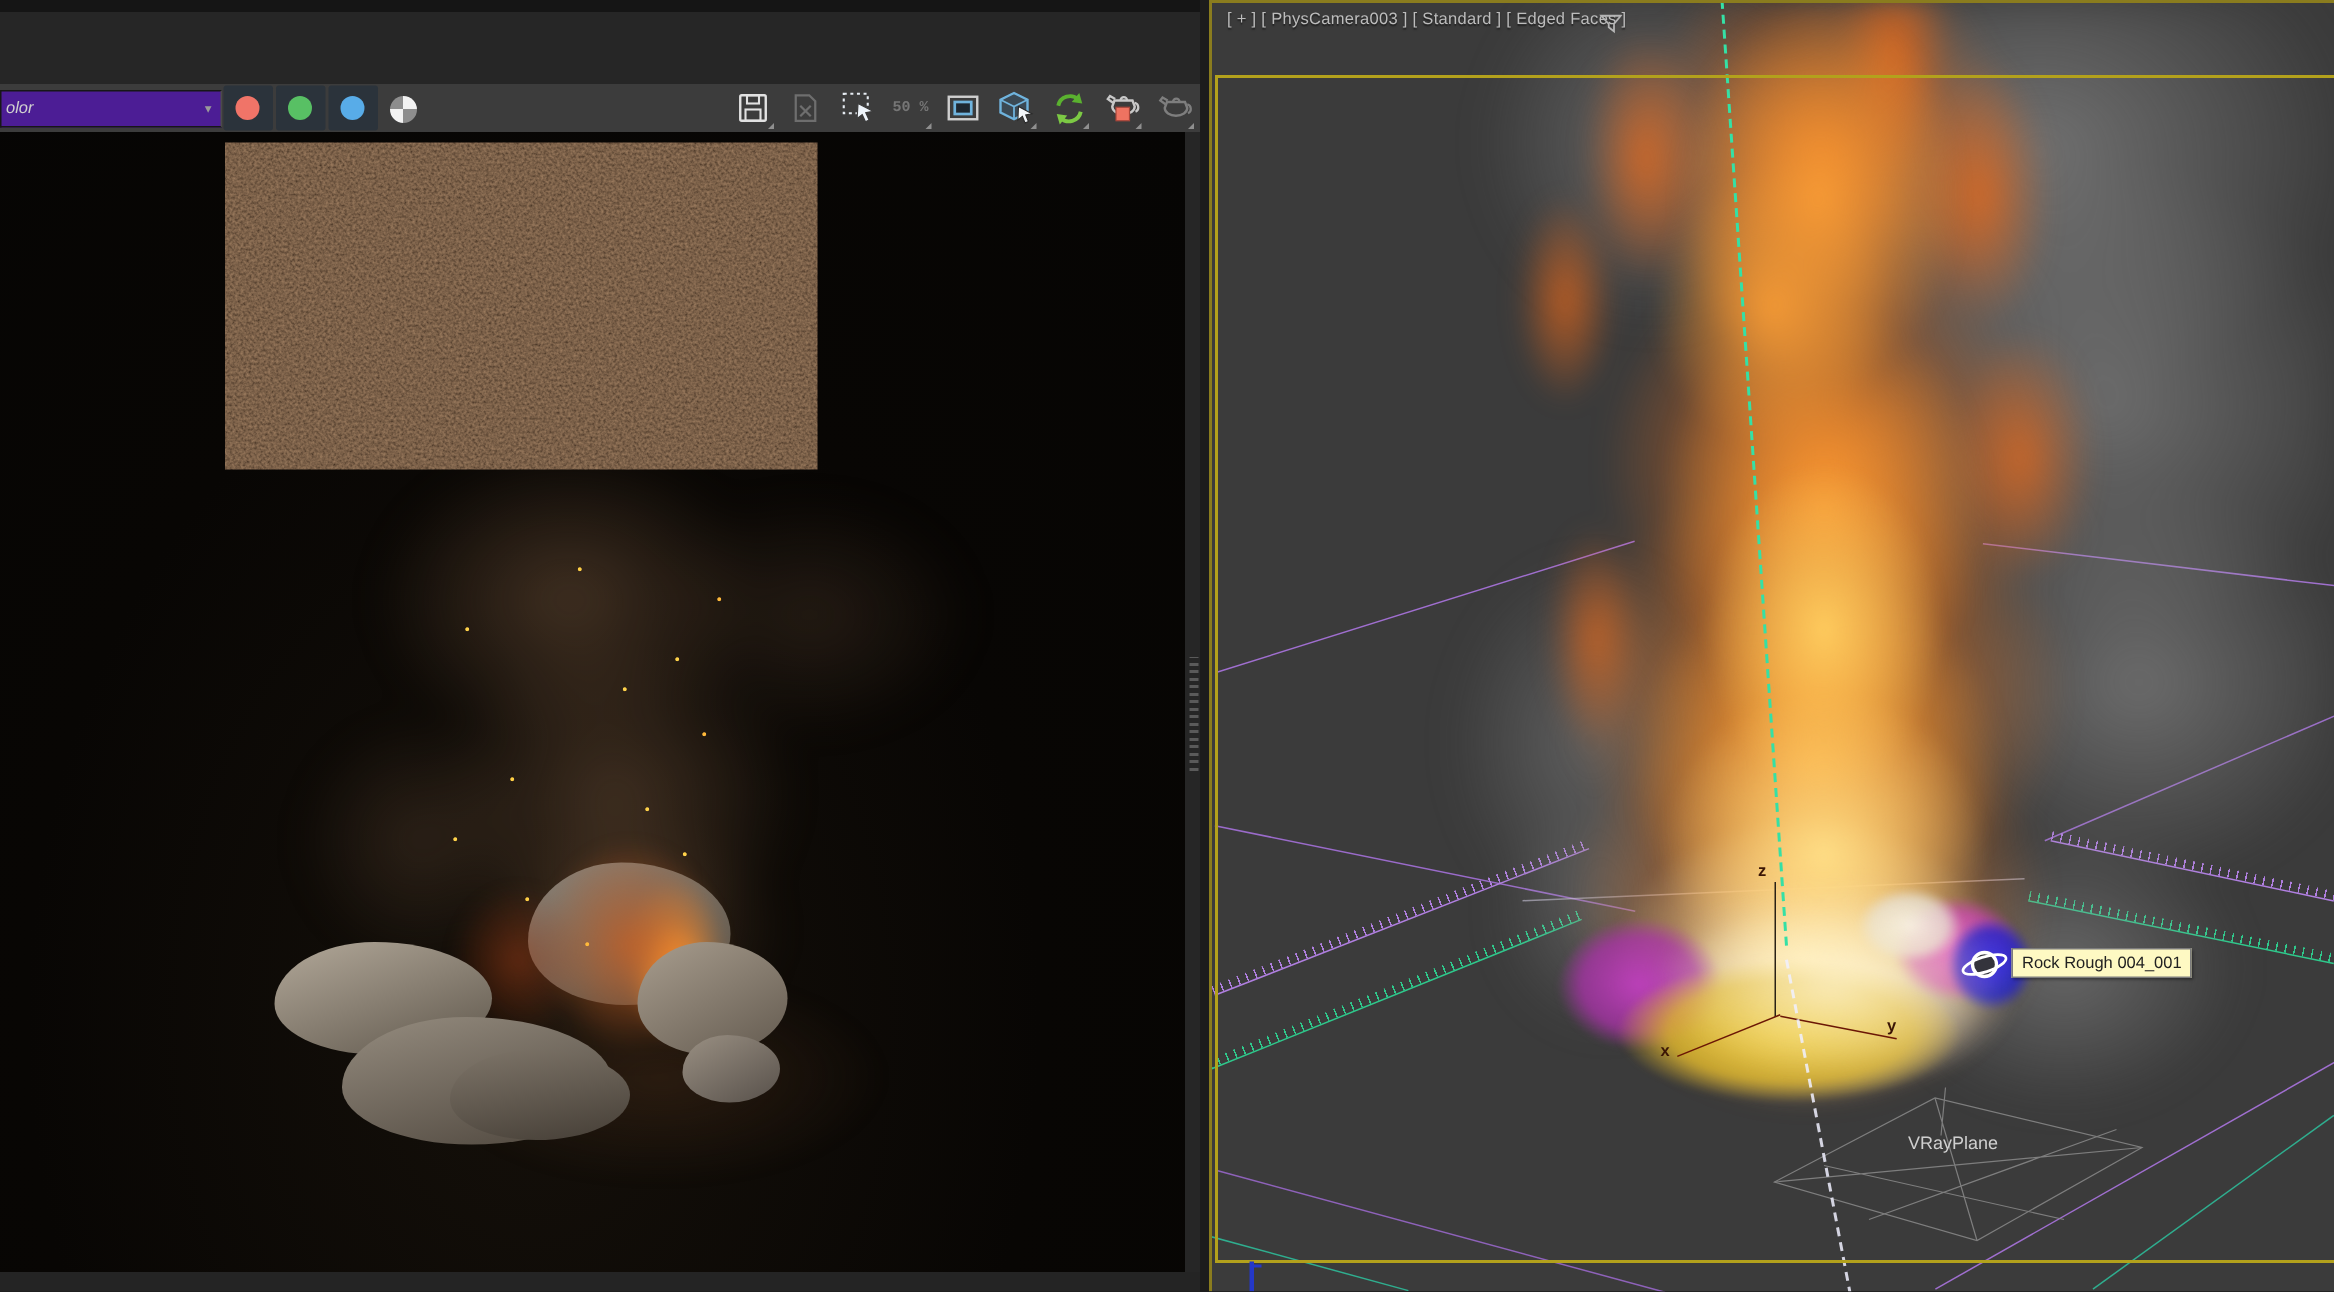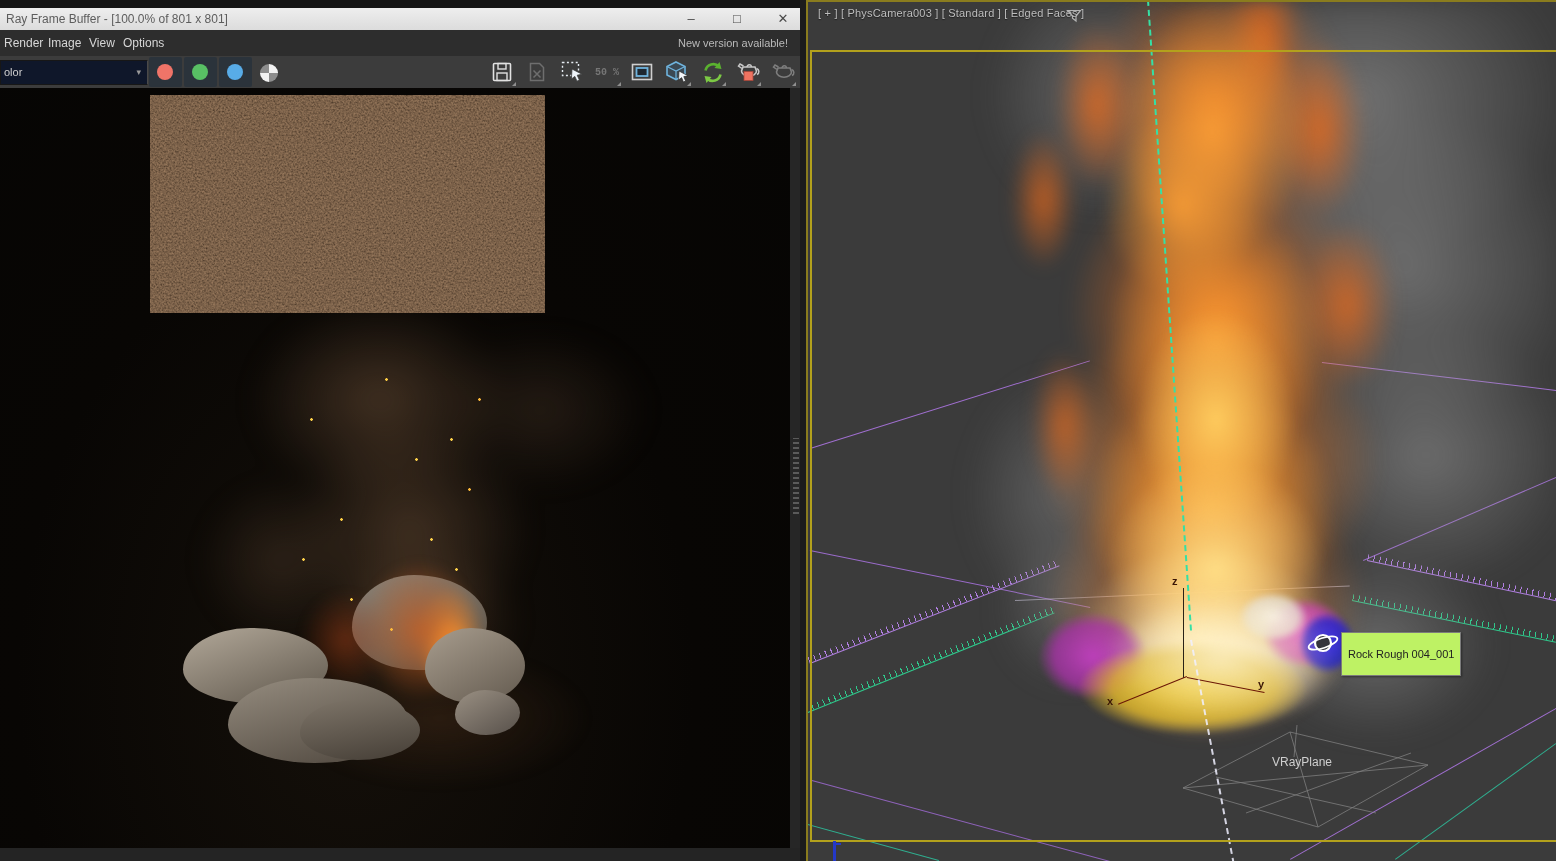--- a/index.html
+++ b/index.html
@@ -9,21 +9,21 @@
   
   #vfb{left:0;top:0;width:800px;height:861px;background:#262626;}
   #vfb-topstrip{left:0;top:0;width:800px;height:8px;background:#151515;}
   #vfb-titlebar{left:0;top:8px;width:800px;height:22px;background:linear-gradient(#eeeeee,#dcdcdc);color:#5d5d5d;font-size:12px;line-height:22px;}
   #vfb-title{left:6px;top:0;}
   .winbtn{top:0;width:30px;height:22px;text-align:center;color:#4a4a4a;font-size:13px;line-height:21px;cursor:default;}
   #vfb-menubar{left:0;top:30px;width:800px;height:26px;background:#2d2d2d;color:#d6d6d6;font-size:12px;line-height:26px;}
   .menuitem{top:0;padding:0 4px;}
   #update-notice{right:12px;top:0;color:#b9b9b9;font-size:11px;}
   #vfb-toolbar{left:0;top:56px;width:800px;height:32px;background:#3c3c3c;border-bottom:1px solid #232323;}
-  #channel-dd{left:0;top:4px;width:146px;height:23px;background:#0f172a;border:1px solid #171717;border-right:1px solid #4a4a4a;color:#cfcfcf;font-size:11px;line-height:23px;}
+  #channel-dd{left:0;top:4px;width:146px;height:23px;background:#4c1d95;border:1px solid #171717;border-right:1px solid #4a4a4a;color:#cfcfcf;font-size:11px;line-height:23px;font-style:italic;}
   #channel-dd .val{position:absolute;left:3px;top:0;}
   #channel-dd .arr{position:absolute;right:6px;top:0;color:#9a9a9a;font-size:9px;}
   .chanbtn{top:1px;width:33px;height:30px;background:#2b333b;border-radius:2px;}
   .dot{position:absolute;left:8px;top:7px;width:16px;height:16px;border-radius:50%;}
   #mono-circle{left:260px;top:8px;width:18px;height:18px;border-radius:50%;
     background:conic-gradient(#f2f2f2 0 25%,#8d8d8d 0 50%,#f2f2f2 0 75%,#8d8d8d 0);}
   .tbtn{top:3px;width:28px;height:27px;font-family:Liberation Mono, monospace;}
   .tbtn svg{position:absolute;left:2px;top:1px;}
   .corner::after{content:"";position:absolute;right:0px;bottom:0px;border-left:4px solid transparent;border-bottom:4px solid #8f8f8f;}
   #zoom50{color:#767676;font-size:10px;font-weight:bold;line-height:27px;text-align:center;letter-spacing:0;}
@@ -109,49 +109,36 @@
       radial-gradient(closest-side, rgba(255,238,184,.97), transparent),
       radial-gradient(closest-side, rgba(255,247,220,.95), transparent);
     background-position:330px 310px,300px 460px,268px 545px,288px 605px;
     background-size:160px 220px,220px 220px,260px 195px,250px 125px;}
   .blob{position:absolute;filter:blur(2px);}
   #base-glow{left:300px;top:590px;width:230px;height:130px;filter:blur(8px);
     background:radial-gradient(closest-side, rgba(255,244,210,.85), transparent);}
   .axis-lbl{position:absolute;color:#3a1505;font-size:11px;font-weight:bold;}
   #vp-label{left:12px;top:7px;color:#bdbdbd;font-size:11px;letter-spacing:.2px;text-shadow:0 1px 1px rgba(0,0,0,.5);}
   #vrayplane-label{left:466px;top:755px;color:#cfcfcf;font-size:12px;}
-  #tooltip{left:535px;top:632px;background:#bef264;border:1px solid #7c7c7c;color:#222;font-size:11px;line-height:18px;padding:12px 6px;white-space:nowrap;box-shadow:1px 1px 2px rgba(0,0,0,.4);}
+  #tooltip{left:535px;top:632px;background:#fef9c3;border:1px solid #7c7c7c;color:#222;font-size:11px;line-height:18px;padding:0 6px;white-space:nowrap;box-shadow:1px 1px 2px rgba(0,0,0,.4);}
   #safe-frame{left:4px;top:50px;width:758px;height:788px;border:2px solid #b3a11c;}
   #vp-border-left{left:0;top:0;width:2px;height:861px;background:#8a7c1e;}
   #vp-border-top{left:0;top:0;width:750px;height:2px;background:#8a7c1e;}
   #blue-glyph{left:27px;top:841px;width:3px;height:20px;background:#2438c8;}
   #blue-glyph::after{content:"";position:absolute;left:3px;top:2px;width:5px;height:2px;background:#2438c8;}
 </style>
 </head>
 <body>
 
 <div id="screen">
 
   <div id="vfb" class="abs">
     <div id="vfb-topstrip" class="abs"></div>
 
-    <div id="vfb-titlebar" class="abs">
-      <span id="vfb-title" class="abs">Ray Frame Buffer - [100.0% of 801 x 801]</span>
-      <span class="winbtn abs" style="left:676px;">–</span>
-      <span class="winbtn abs" style="left:722px;">□</span>
-      <span class="winbtn abs" style="left:768px;">✕</span>
-    </div>
-
-    <div id="vfb-menubar" class="abs">
-      <span class="menuitem abs" style="left:0;">Render</span>
-      <span class="menuitem abs" style="left:44px;">Image</span>
-      <span class="menuitem abs" style="left:85px;">View</span>
-      <span class="menuitem abs" style="left:119px;">Options</span>
-      <span id="update-notice" class="abs">New version available!</span>
-    </div>
+
 
     <div id="vfb-toolbar" class="abs">
       <div id="channel-dd" class="abs">
         <span class="val">olor</span>
         <span class="arr">▾</span>
       </div>
       <div class="chanbtn abs" style="left:149px;">
         <span class="dot" style="background:#f07468;"></span>
       </div>
       <div class="chanbtn abs" style="left:184px;">

